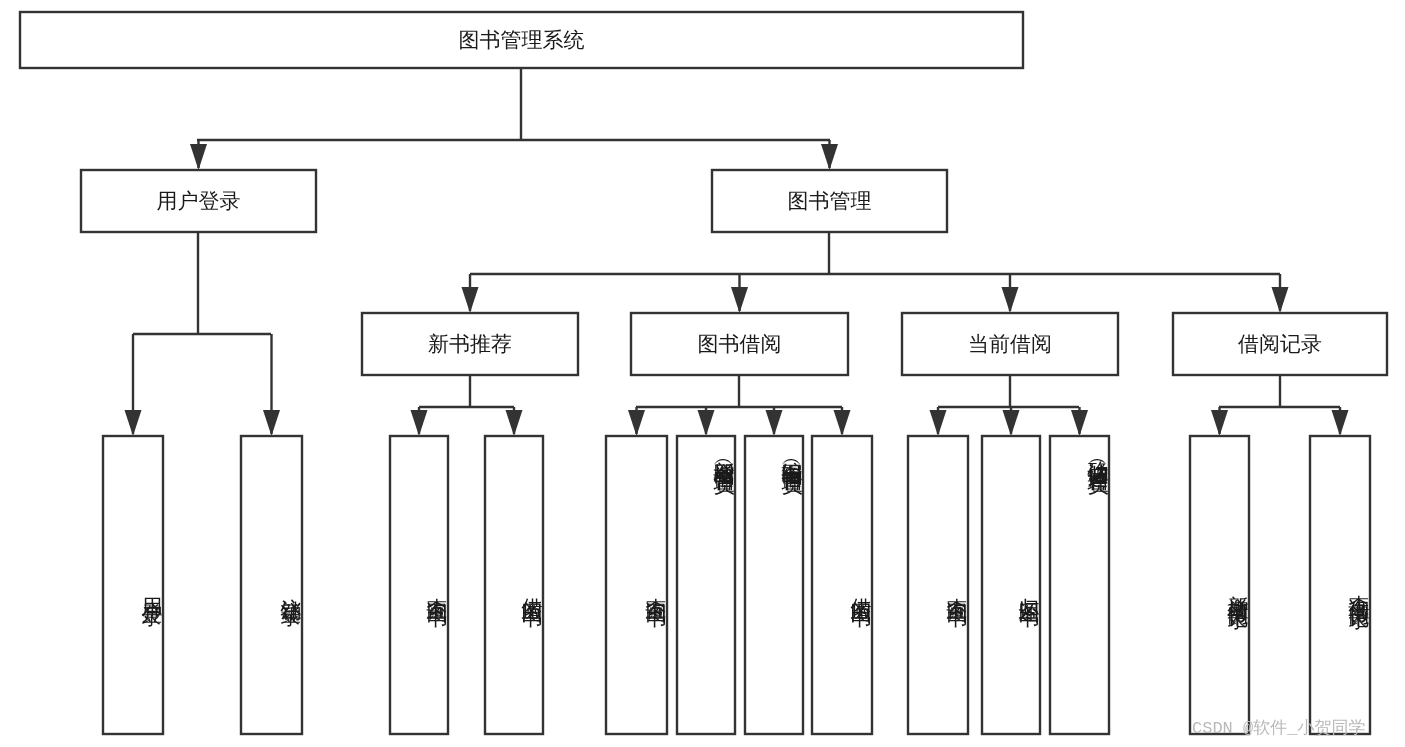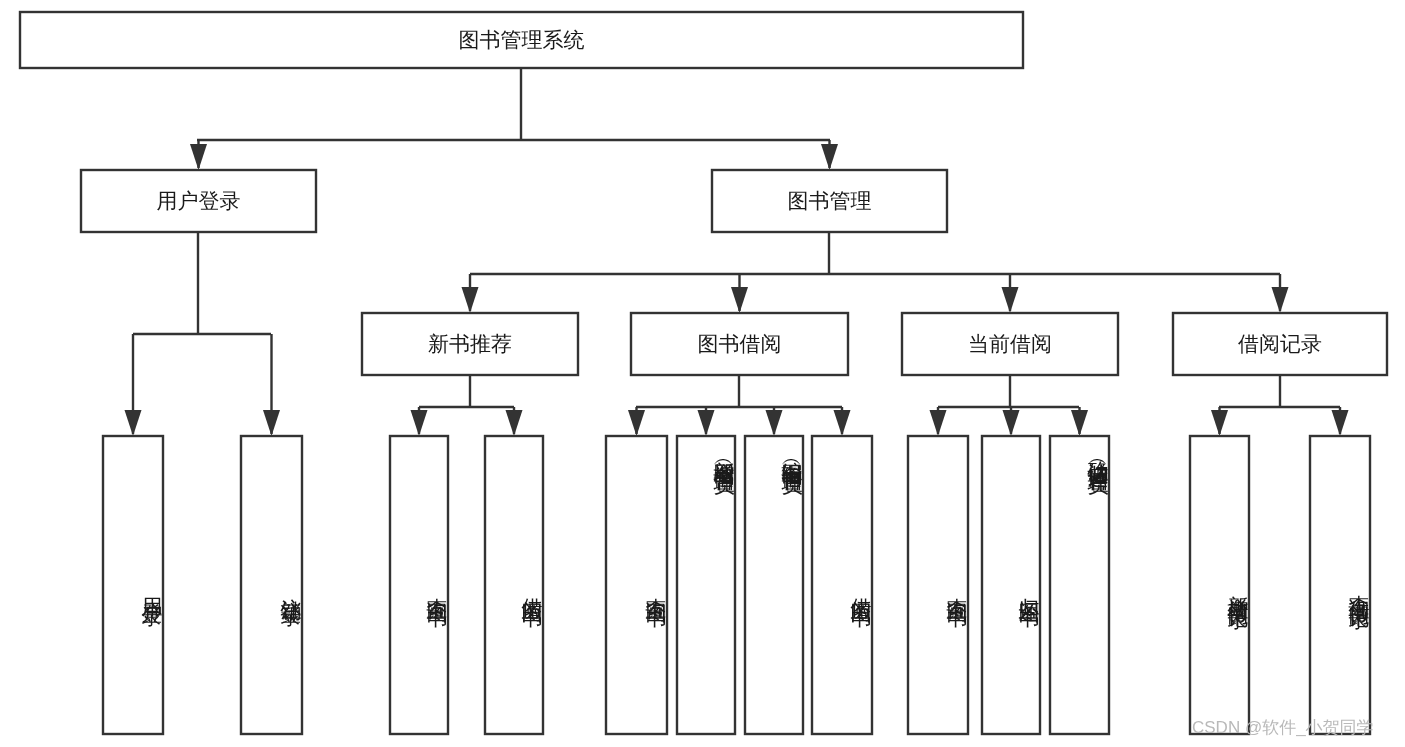--- a/index.html
+++ b/index.html
@@ -58,21 +58,21 @@
     color: #1a1a1a;
     letter-spacing: 3px;
     white-space: nowrap;
     pointer-events: none;
     display: flex;
     align-items: flex-start;
     justify-content: center;
   }
   .watermark {
     position: absolute;
-    font-family: Liberation Sans, sans-serif;
+    font-family: Liberation Mono, monospace;
     font-size: 17px;
     color: #b9b9b9;
     white-space: nowrap;
     pointer-events: none;
   }
 </style>
 </head>
 <body>
 
 <div id="diagram-root">

